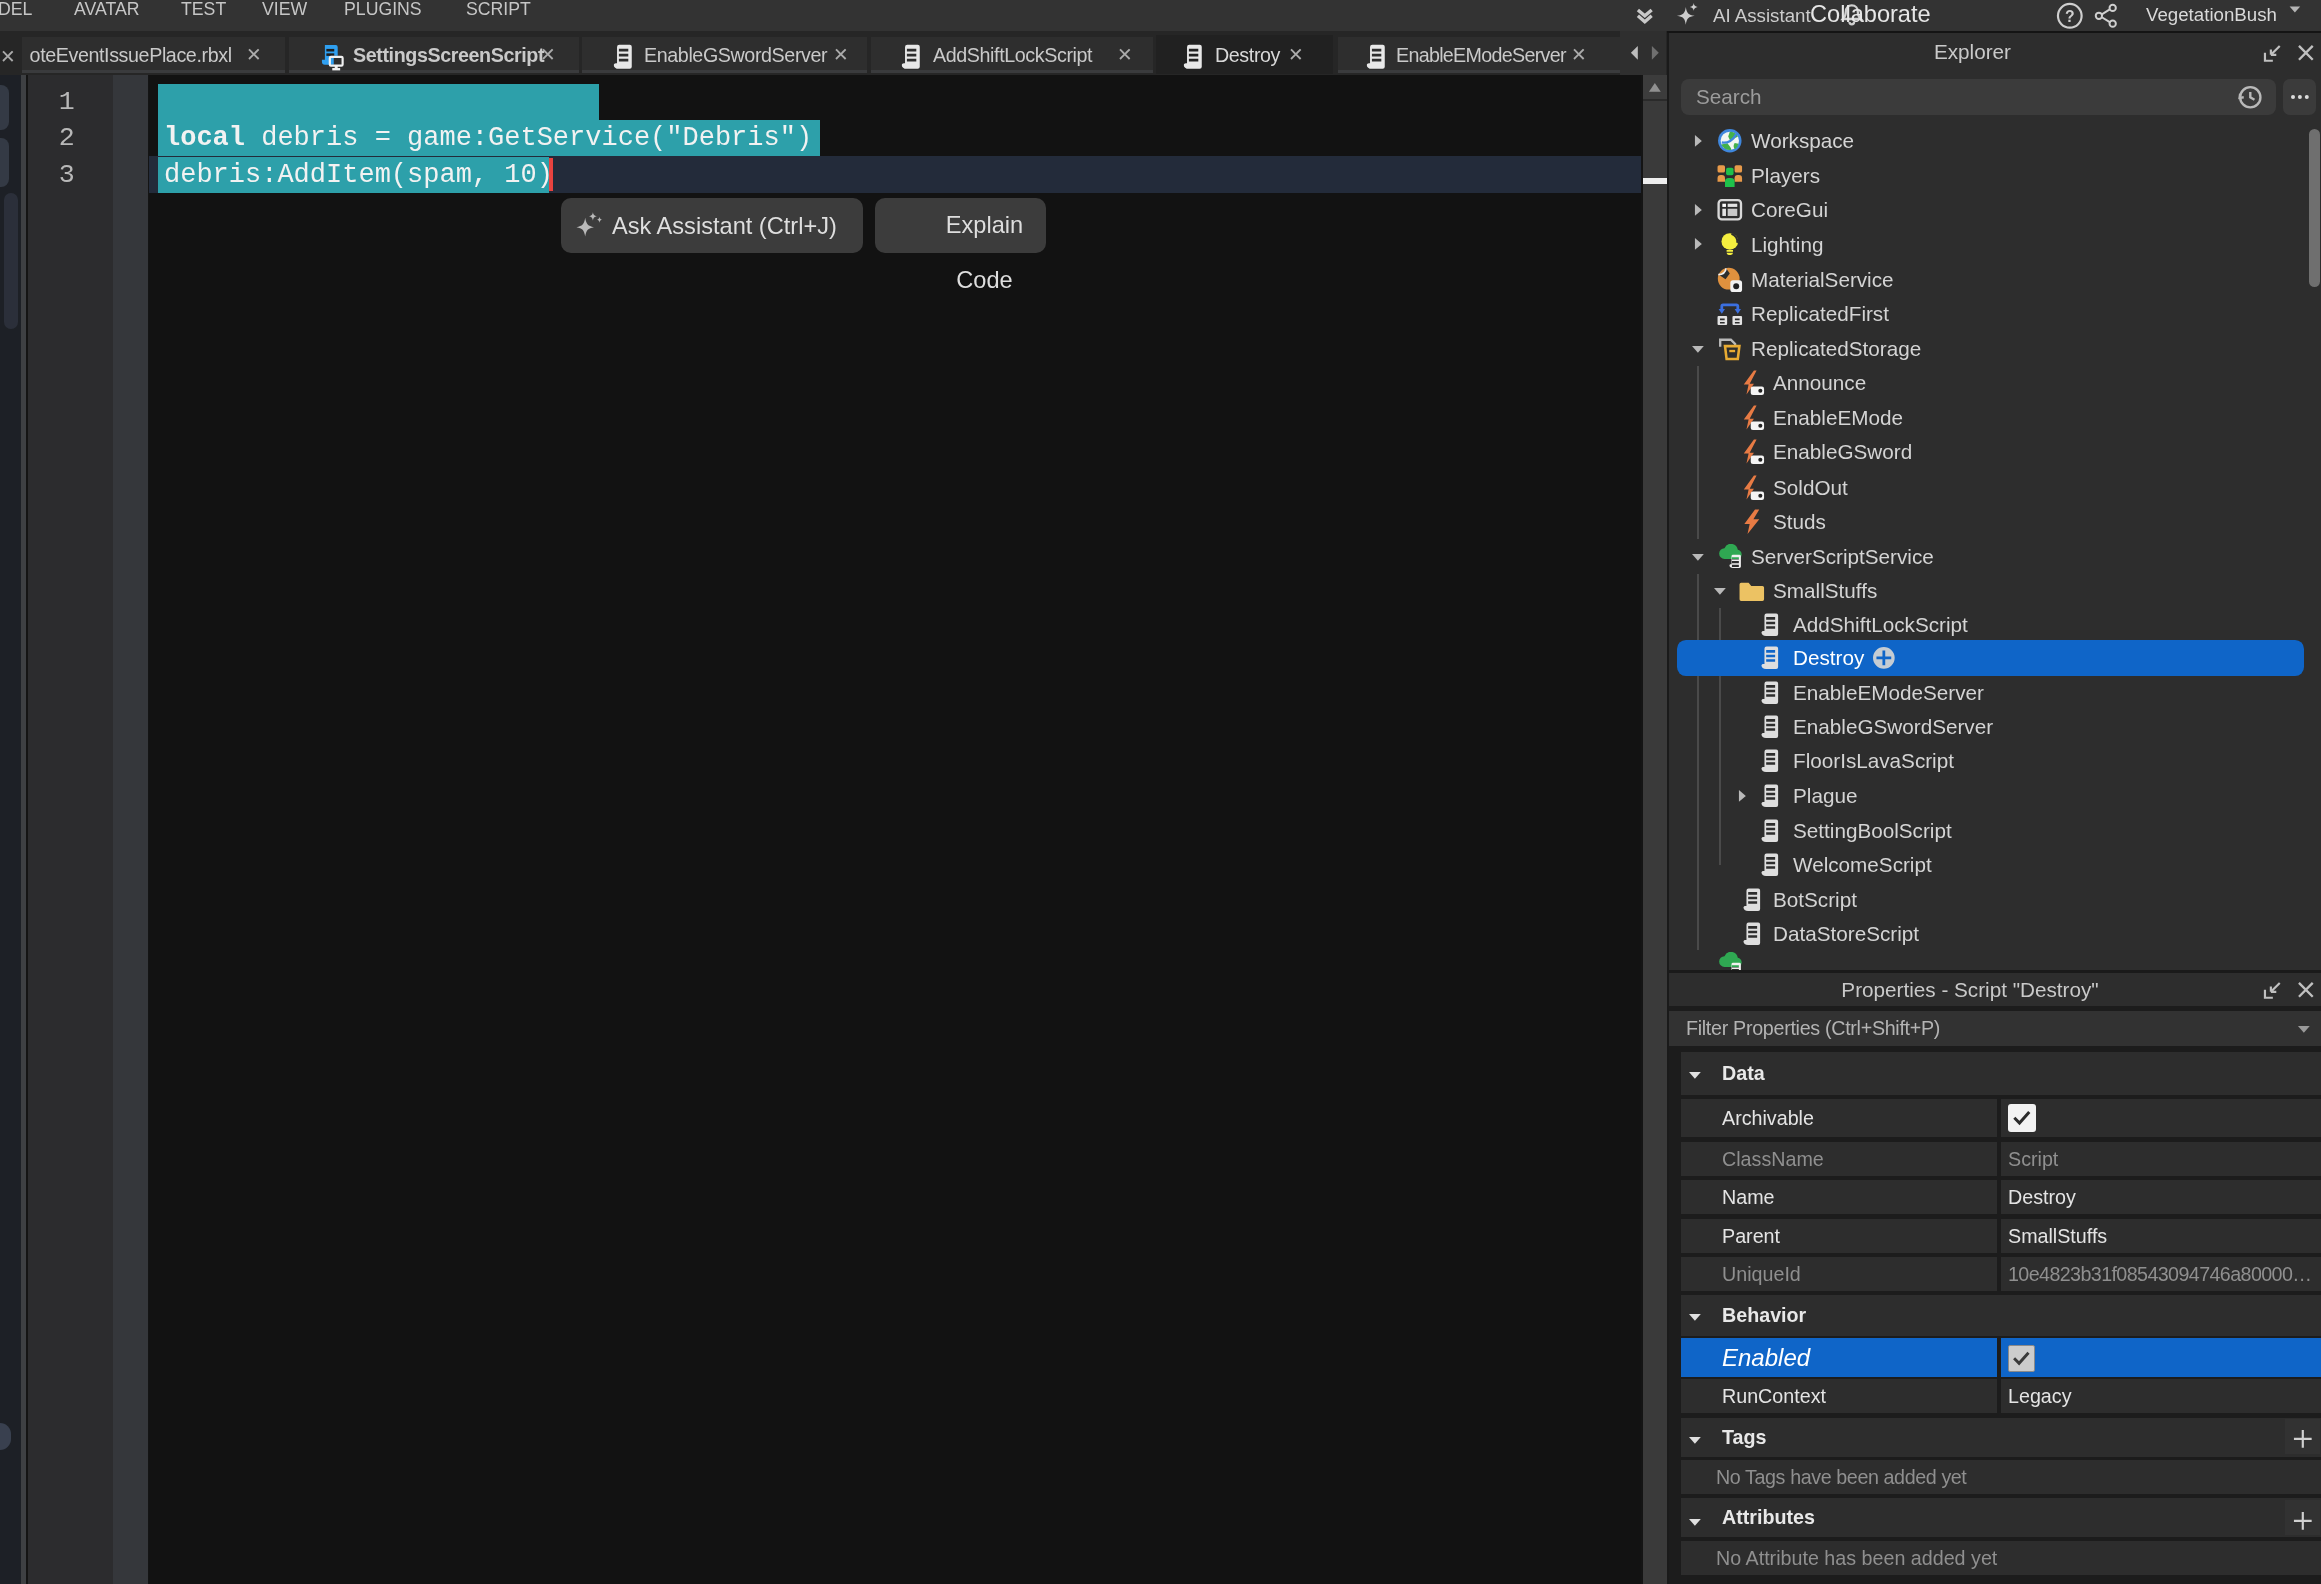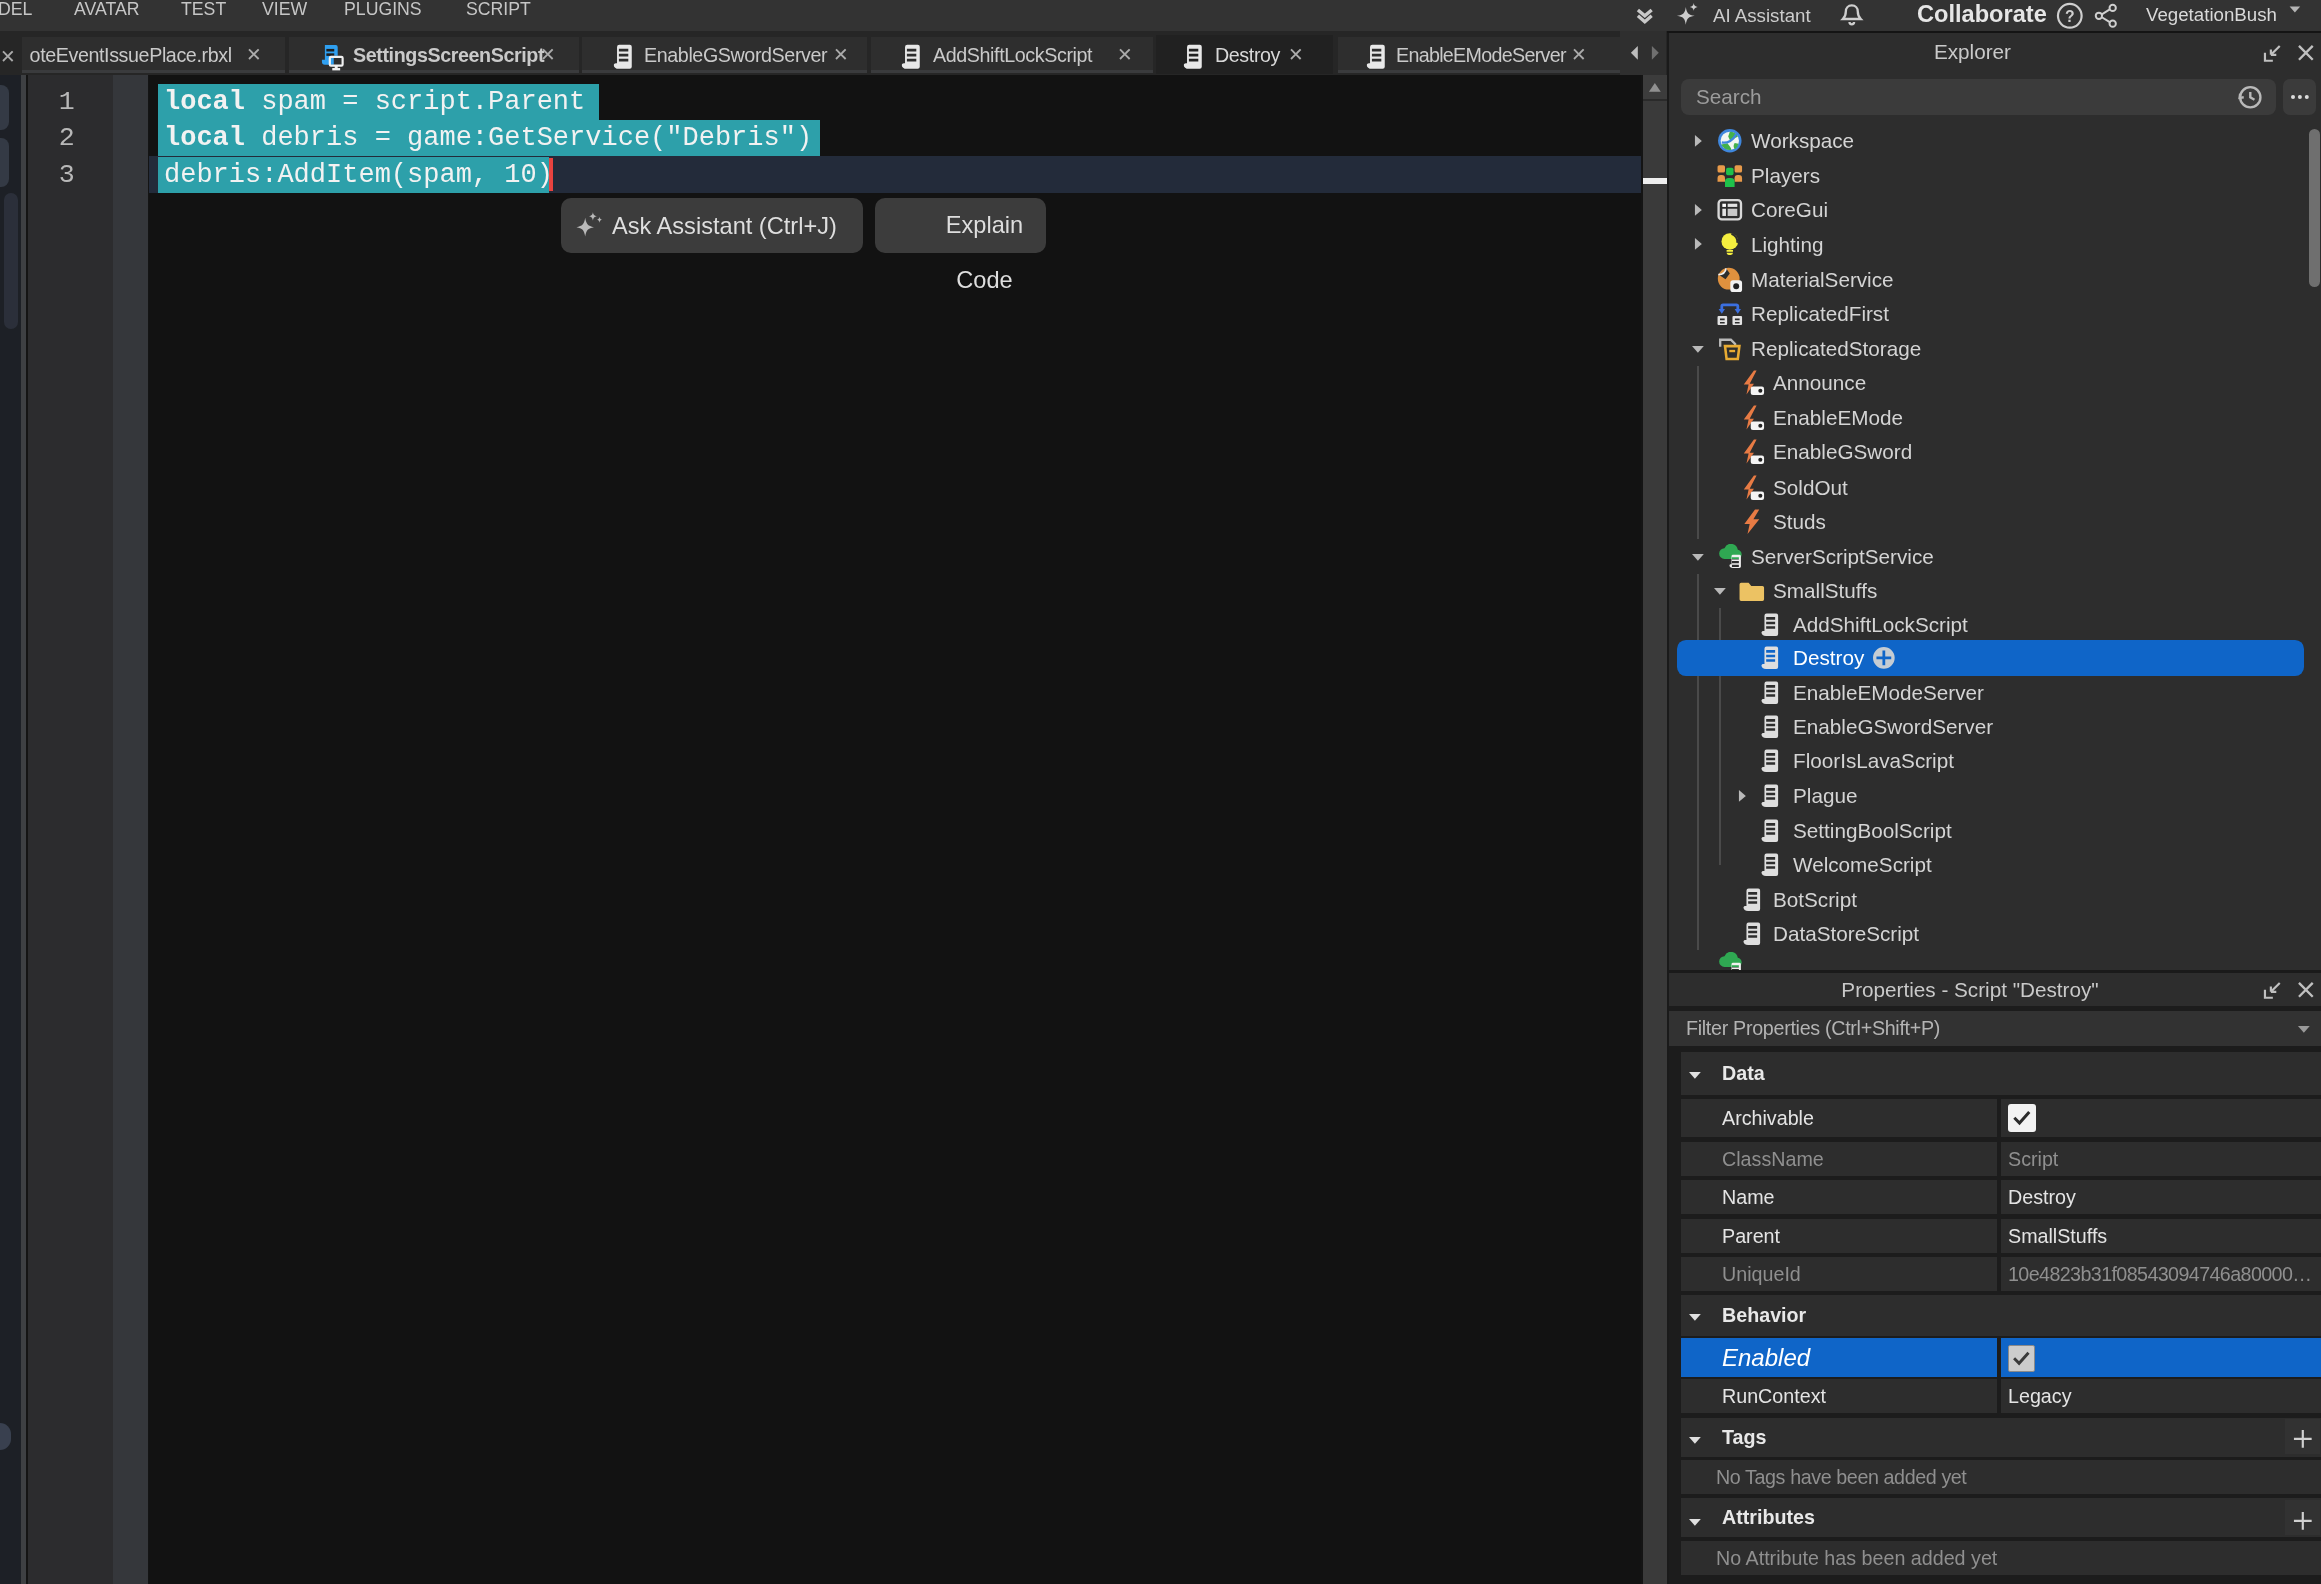--- a/index.html
+++ b/index.html
@@ -56,21 +56,21 @@
     </svg>
     <svg class="abs" style="left:1673px; top:1px;" width="29.6" height="29.6" viewBox="0 0 30 30">
       <path d="M13 6 C14 12.5 15.5 14 22 15 15.5 16 14 17.5 13 24 12 17.5 10.5 16 4 15 10.5 14 12 12.5 13 6z" fill="#cccccc"></path>
       <path d="M21 2 C21.4 4.6 22.4 5.6 25 6 22.4 6.4 21.4 7.4 21 10 20.6 7.4 19.6 6.4 17 6 19.6 5.6 20.6 4.6 21 2z" fill="#cccccc"></path>
     </svg>
     <div class="txt" style="left:1713px; top:4.9px; font-size:18.7px; color:#cccccc;">AI Assistant</div>
     <svg class="abs" style="left:1838px; top:2px;" width="27.6" height="27.6" viewBox="0 0 24 24">
       <path d="M12 3 c-3.3 0-5.2 2.3-5.2 5.2 0 4.2-1.6 5.6-2.6 6.6 h15.6 c-1-1-2.6-2.4-2.6-6.6 0-2.9-1.9-5.2-5.2-5.2z" fill="none" stroke="#cfcfcf" stroke-width="2"></path>
       <path d="M10 17.5 a2 2 0 0 0 4 0" fill="none" stroke="#cfcfcf" stroke-width="2"></path>
     </svg>
-    <div class="txt" style="left:1917px; top:1px; font-size:23.6px; color:#e6e6e6;font-weight:bold;">Collaborate</div>
+    <div class="txt" style="left:1810px; top:1px; font-size:23.6px; color:#e6e6e6;">Collaborate</div>
     <svg class="abs" style="left:2055px; top:1px;" width="29.6" height="29.6" viewBox="0 0 30 30">
       <circle cx="15" cy="15" r="12" fill="none" stroke="#cfcfcf" stroke-width="2.2"></circle>
       <text x="15" y="21" text-anchor="middle" font-size="16" font-weight="bold" fill="#cfcfcf" font-family="Liberation Sans">?</text>
     </svg>
     <svg class="abs" style="left:2092px; top:2px;" width="27.6" height="27.6" viewBox="0 0 28 28">
       <circle cx="21" cy="6" r="3.2" fill="none" stroke="#cfcfcf" stroke-width="2"></circle>
       <circle cx="7" cy="14" r="3.2" fill="none" stroke="#cfcfcf" stroke-width="2"></circle>
       <circle cx="21" cy="22" r="3.2" fill="none" stroke="#cfcfcf" stroke-width="2"></circle>
       <path d="M10 12.5 L18 7.5 M10 15.5 L18 20.5" stroke="#cfcfcf" stroke-width="2"></path>
     </svg>
@@ -154,21 +154,20 @@
   <div class="lnum" style="top:157px;">3</div>
 
   <div class="abs" style="left:149px; top:156px; width:1492px; height:37px; background:#232b3a;"></div>
 
   <div class="sel" style="top:84px; width:441px;"></div>
   <div class="sel" style="top:120px; width:662px;"></div>
   <div class="sel" style="top:157px; width:391px;"></div>
 
   <div class="abs" style="left:549px; top:158px; width:3.9px; height:33px; background:#e8433f;"></div>
 
-  <div class="codeline" style="top:84px;"><b>local</b> spam = script.Parent</div>
   <div class="codeline" style="top:120px;"><b>local</b> debris = game:GetService("Debris")</div>
   <div class="codeline" style="top:157px;">debris:AddItem(spam, 10)</div>
 
   <div class="btn" style="left:561px; width:302px;"></div>
   <svg class="abs" style="left:572px; top:209px;" width="33" height="33" viewBox="0 0 30 30">
     <path d="M12 8 C13 14 14.5 15.5 20 16.5 14.5 17.5 13 19 12 25 11 19 9.5 17.5 4 16.5 9.5 15.5 11 14 12 8z" fill="#b9b9b9"></path>
     <path d="M19 3 C19.4 5.4 20.3 6.3 22.5 6.7 20.3 7.1 19.4 8 19 10.4 18.6 8 17.7 7.1 15.5 6.7 17.7 6.3 18.6 5.4 19 3z" fill="#b9b9b9"></path>
     <path d="M25 7 C25.3 8.8 25.9 9.4 27.5 9.7 25.9 10 25.3 10.6 25 12.4 24.7 10.6 24.1 10 22.5 9.7 24.1 9.4 24.7 8.8 25 7z" fill="#b9b9b9"></path>
   </svg>
   <div class="txt" style="left:612px; top:213px; font-size:23.6px; color:#dedede;">Ask Assistant (Ctrl+J)</div>

